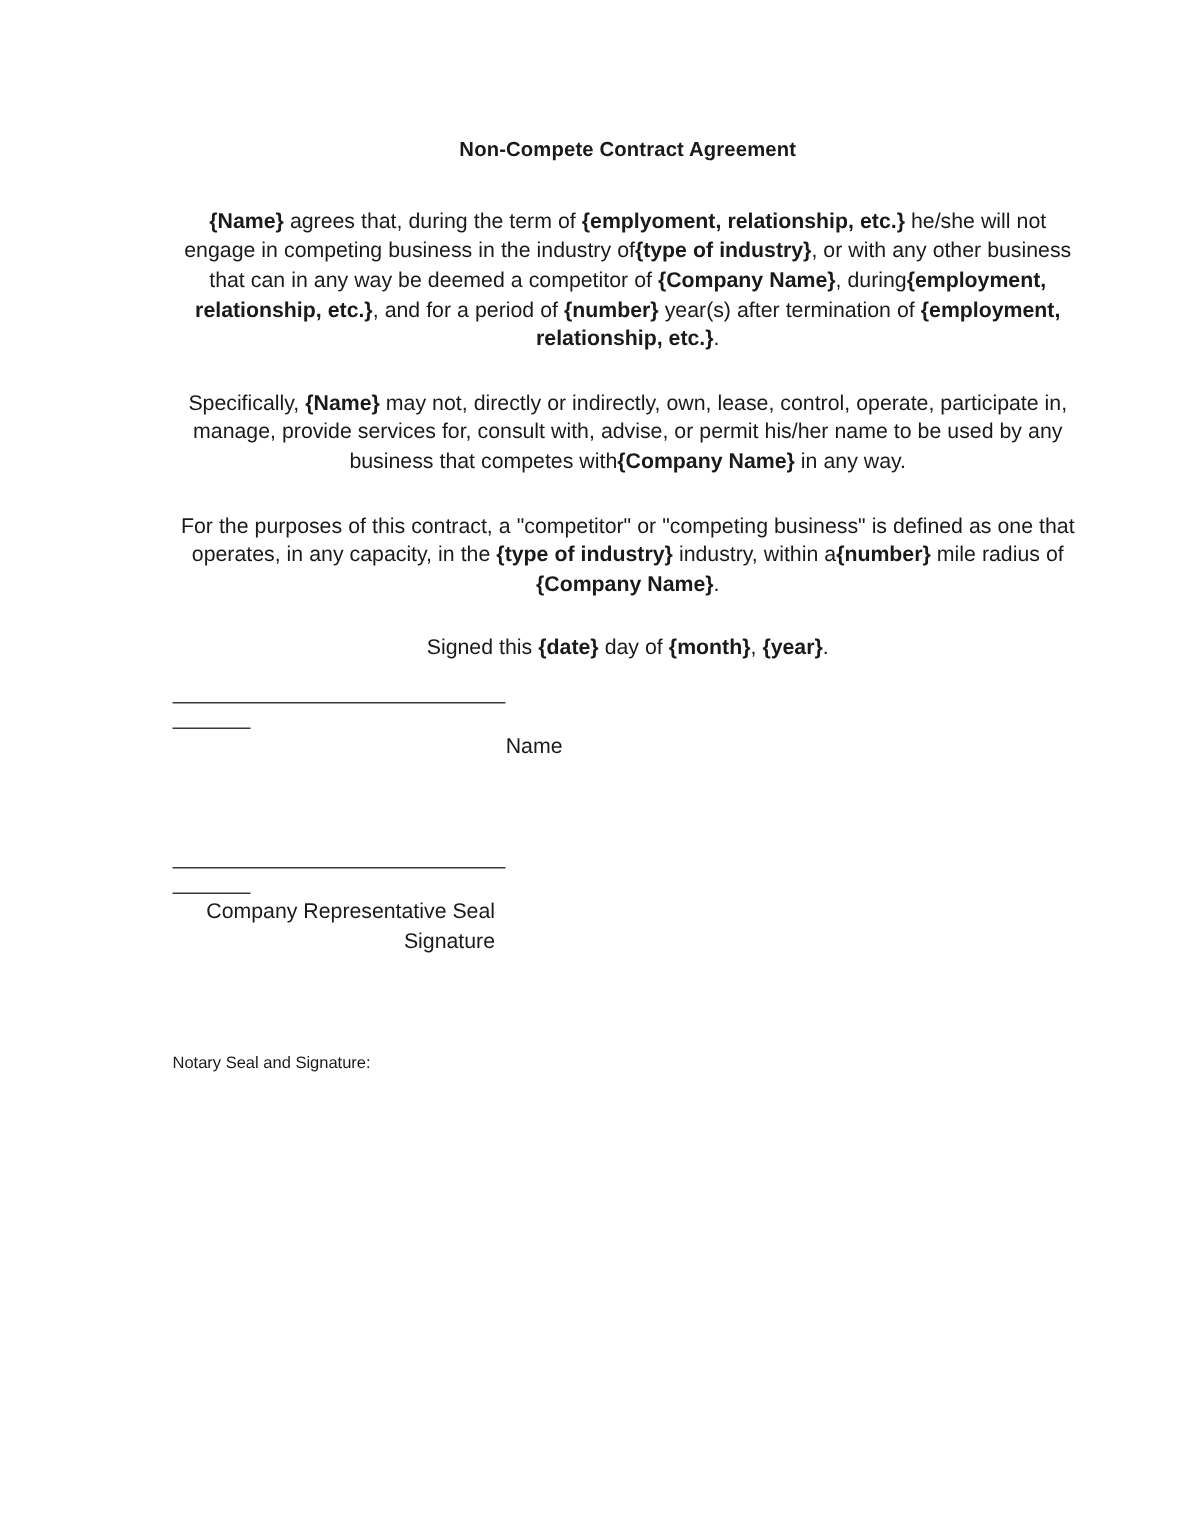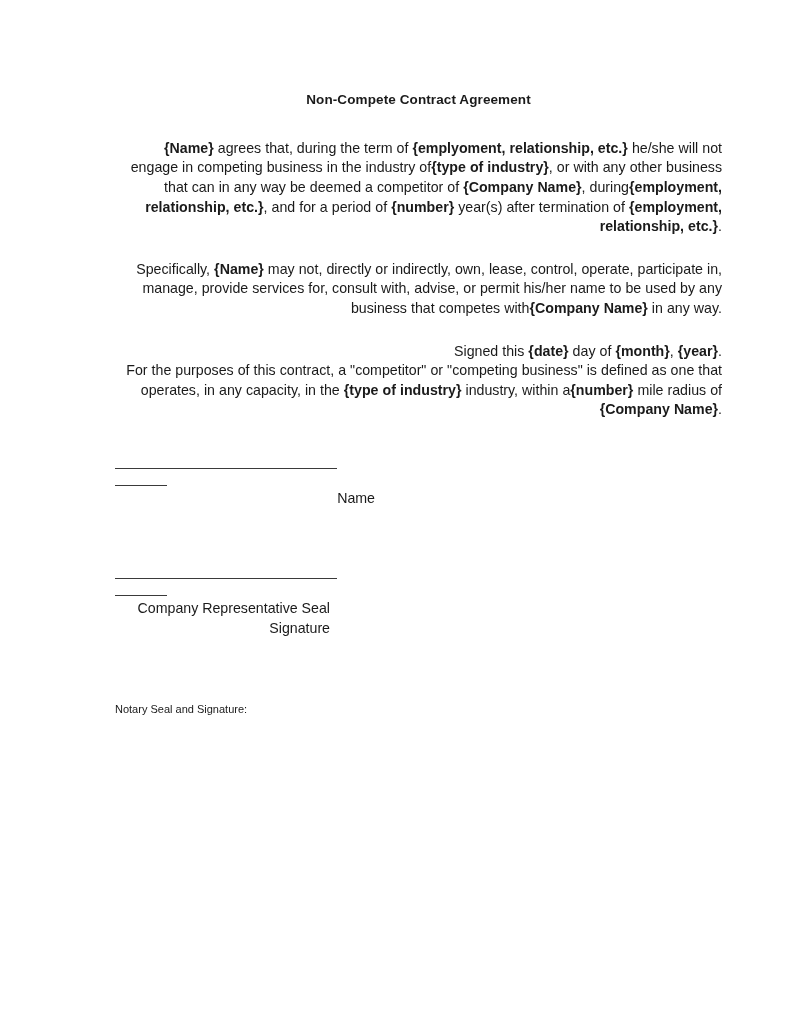--- a/index.html
+++ b/index.html
@@ -33,21 +33,21 @@
     font-size: 13.5px;
     font-weight: bold;
     letter-spacing: 0.1px;
     margin: 0 0 30px 0;
     line-height: 1.25;
   }
   .para {
     font-size: 14.2px;
     line-height: 19.6px;
     margin: 0 0 23px 0;
-    text-align: right;
+    text-align: center;
     word-spacing: 0.1px;
   }
   .para:last-child { margin-bottom: 0; }
   .para b { font-weight: bold; }
   .signed-line {
     font-size: 14.2px;
     line-height: 19.6px;
     margin: 0;
   }
 
@@ -93,23 +93,23 @@
 <div class="page">
 
   <div class="content">
 
     <h1 class="doc-title">Non-Compete Contract Agreement</h1>
 
     <p class="para"><b>{Name}</b><span> agrees that, during the term of </span><b>{emplyoment, relationship, etc.}</b><span> he/she will not engage in competing business in the industry of</span><b>{type of industry}</b><span>, or with any other business that can in any way be deemed a competitor of </span><b>{Company Name}</b><span>, during</span><b>{employment, relationship, etc.}</b><span>, and for a period of </span><b>{number}</b><span> year(s) after termination of </span><b>{employment, relationship, etc.}</b><span>.</span></p>
 
     <p class="para"><span>Specifically, </span><b>{Name}</b><span> may not, directly or indirectly, own, lease, control, operate, participate in, manage, provide services for, consult with, advise, or permit his/her name to be used by any business that competes with</span><b>{Company Name}</b><span> in any way.</span></p>
 
+    <p class="para"><span>For the purposes of this contract, a "competitor" or "competing business" is defined as one that operates, in any capacity, in the </span><b>{type of industry}</b><span> industry, within a</span><b>{number}</b><span> mile radius of </span><b>{Company Name}</b><span>.</span></p>
+
     <p class="para signed-line"><span>Signed this </span><b>{date}</b><span> day of </span><b>{month}</b><span>, </span><b>{year}</b><span>.</span></p>
-
-    <p class="para"><span>For the purposes of this contract, a "competitor" or "competing business" is defined as one that operates, in any capacity, in the </span><b>{type of industry}</b><span> industry, within a</span><b>{number}</b><span> mile radius of </span><b>{Company Name}</b><span>.</span></p>
 
   </div>
 
   <div class="sig-block" style="left:92px; top:468px; width:260px;">
     <div class="sig-rule sig-rule-long"></div>
     <div class="sig-rule sig-rule-short"></div>
     <div class="sig-caption">Name</div>
   </div>
 
 

